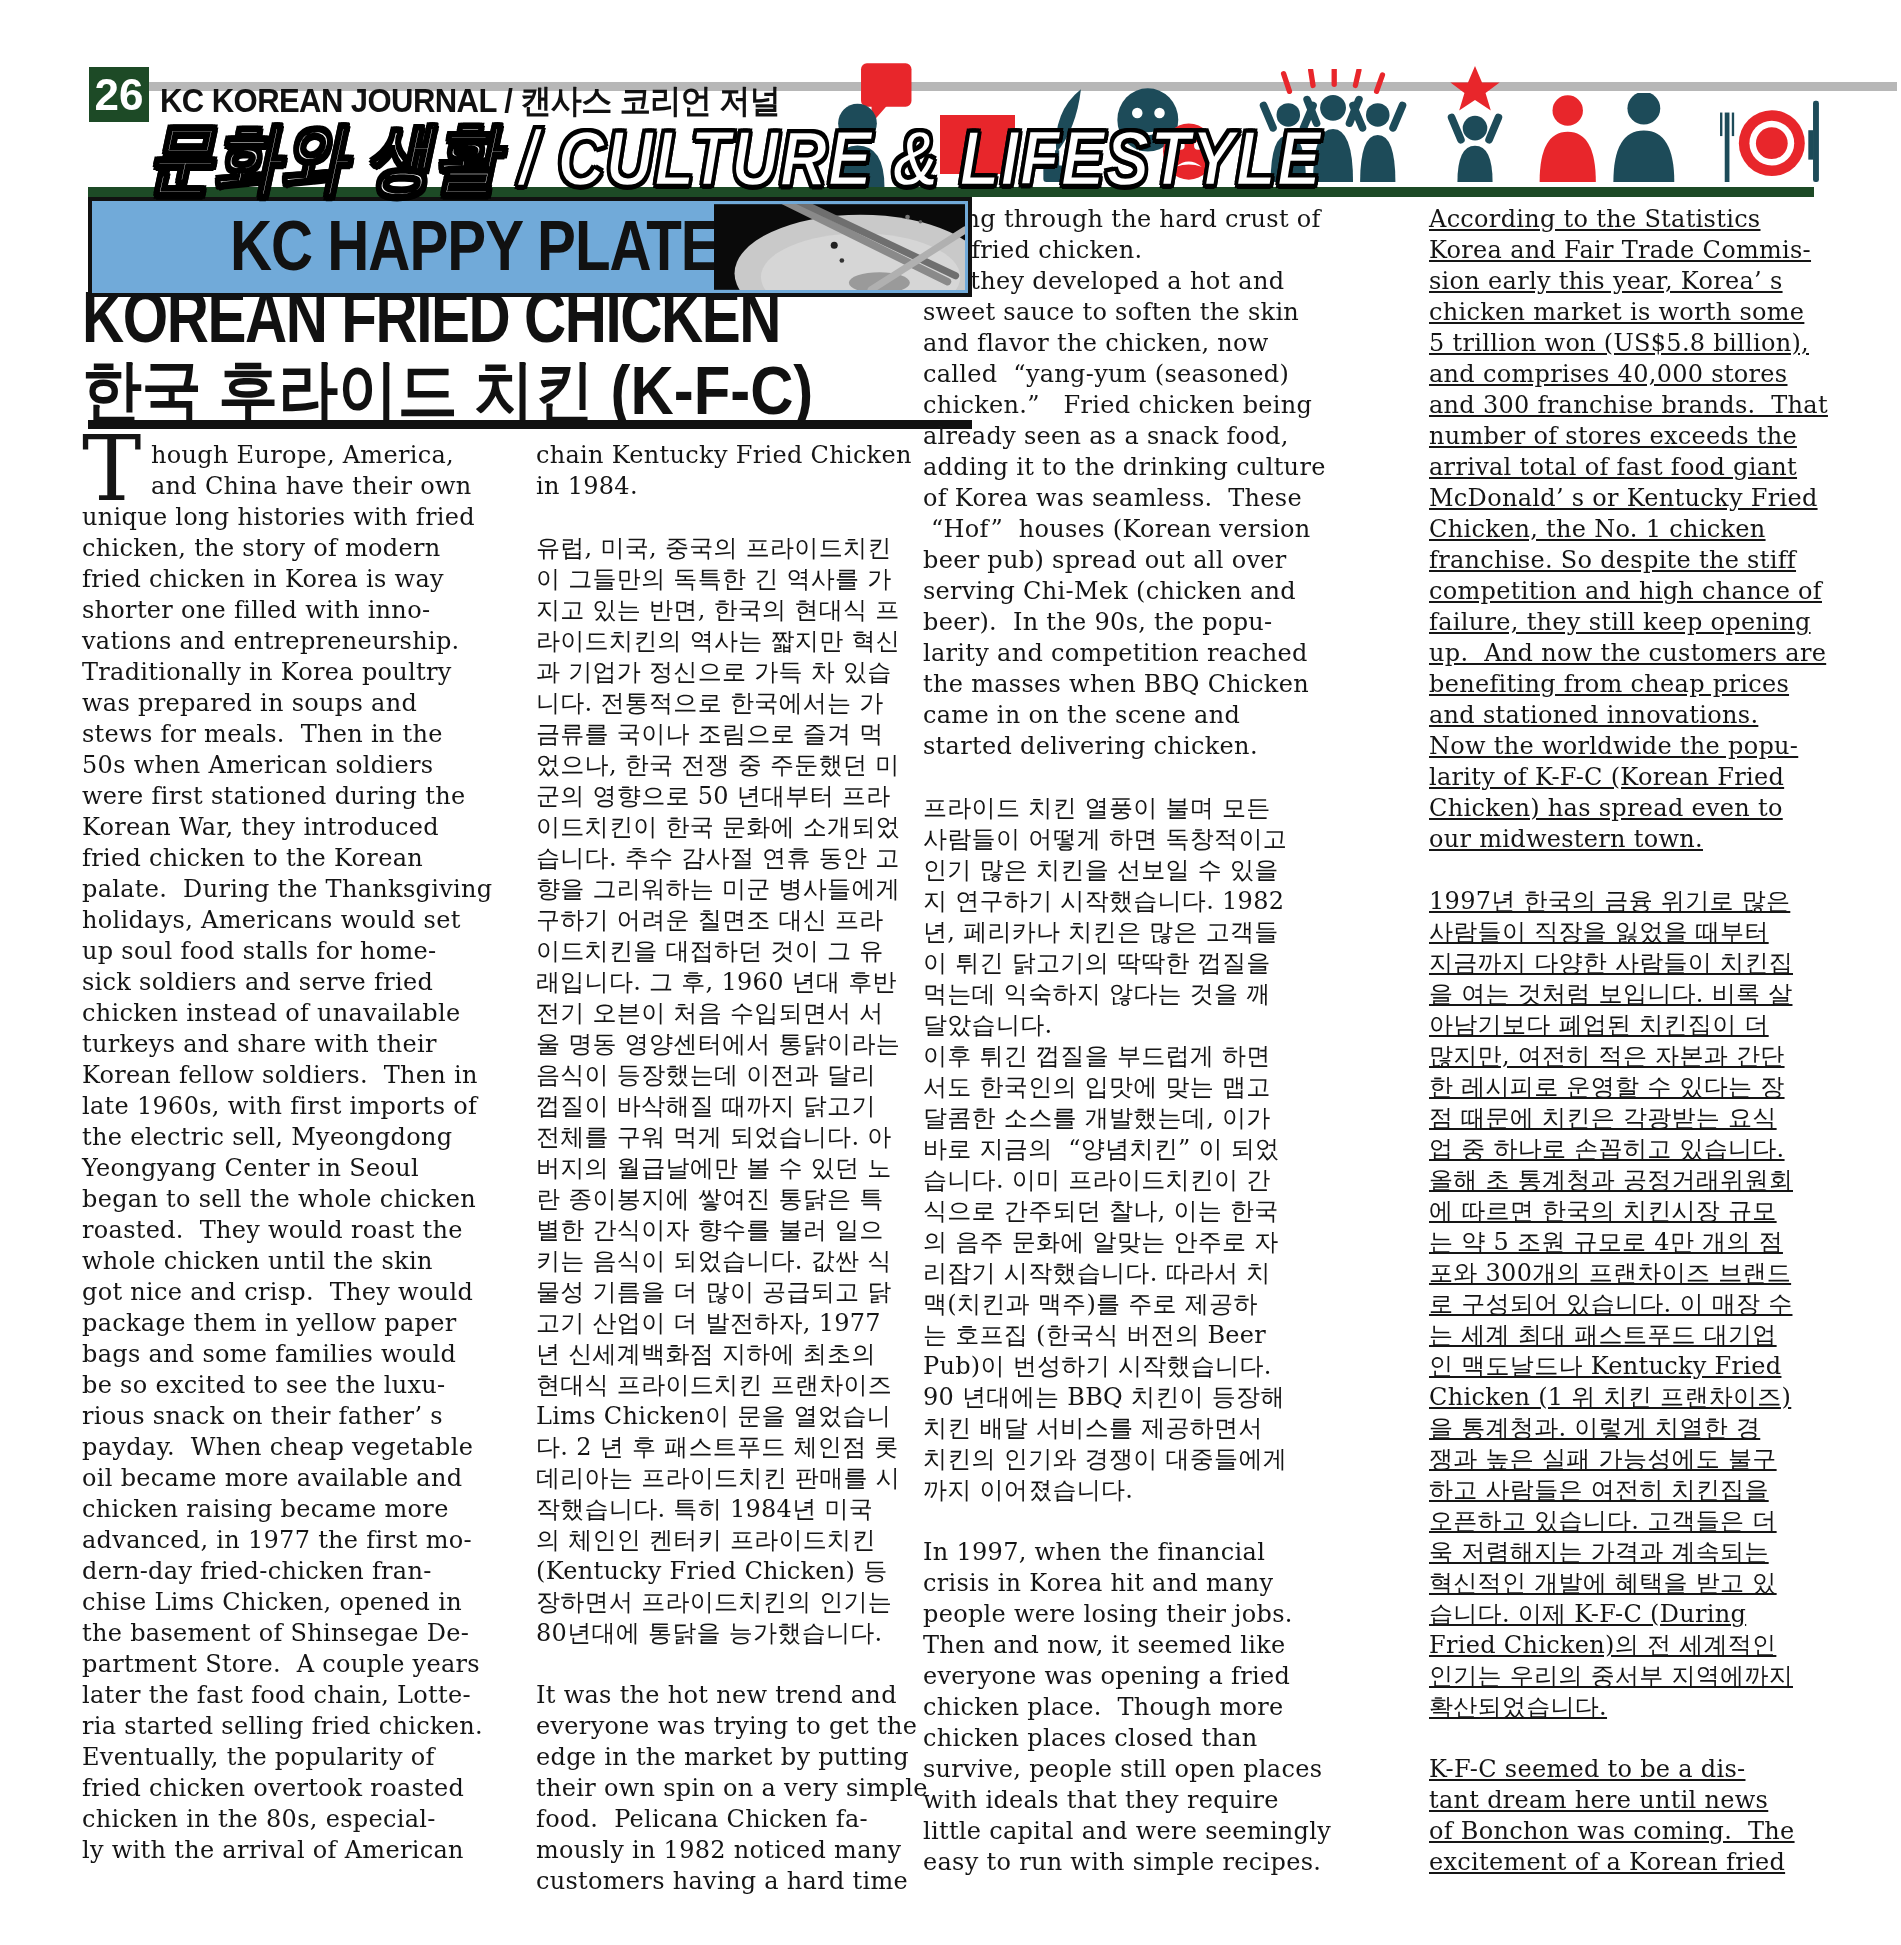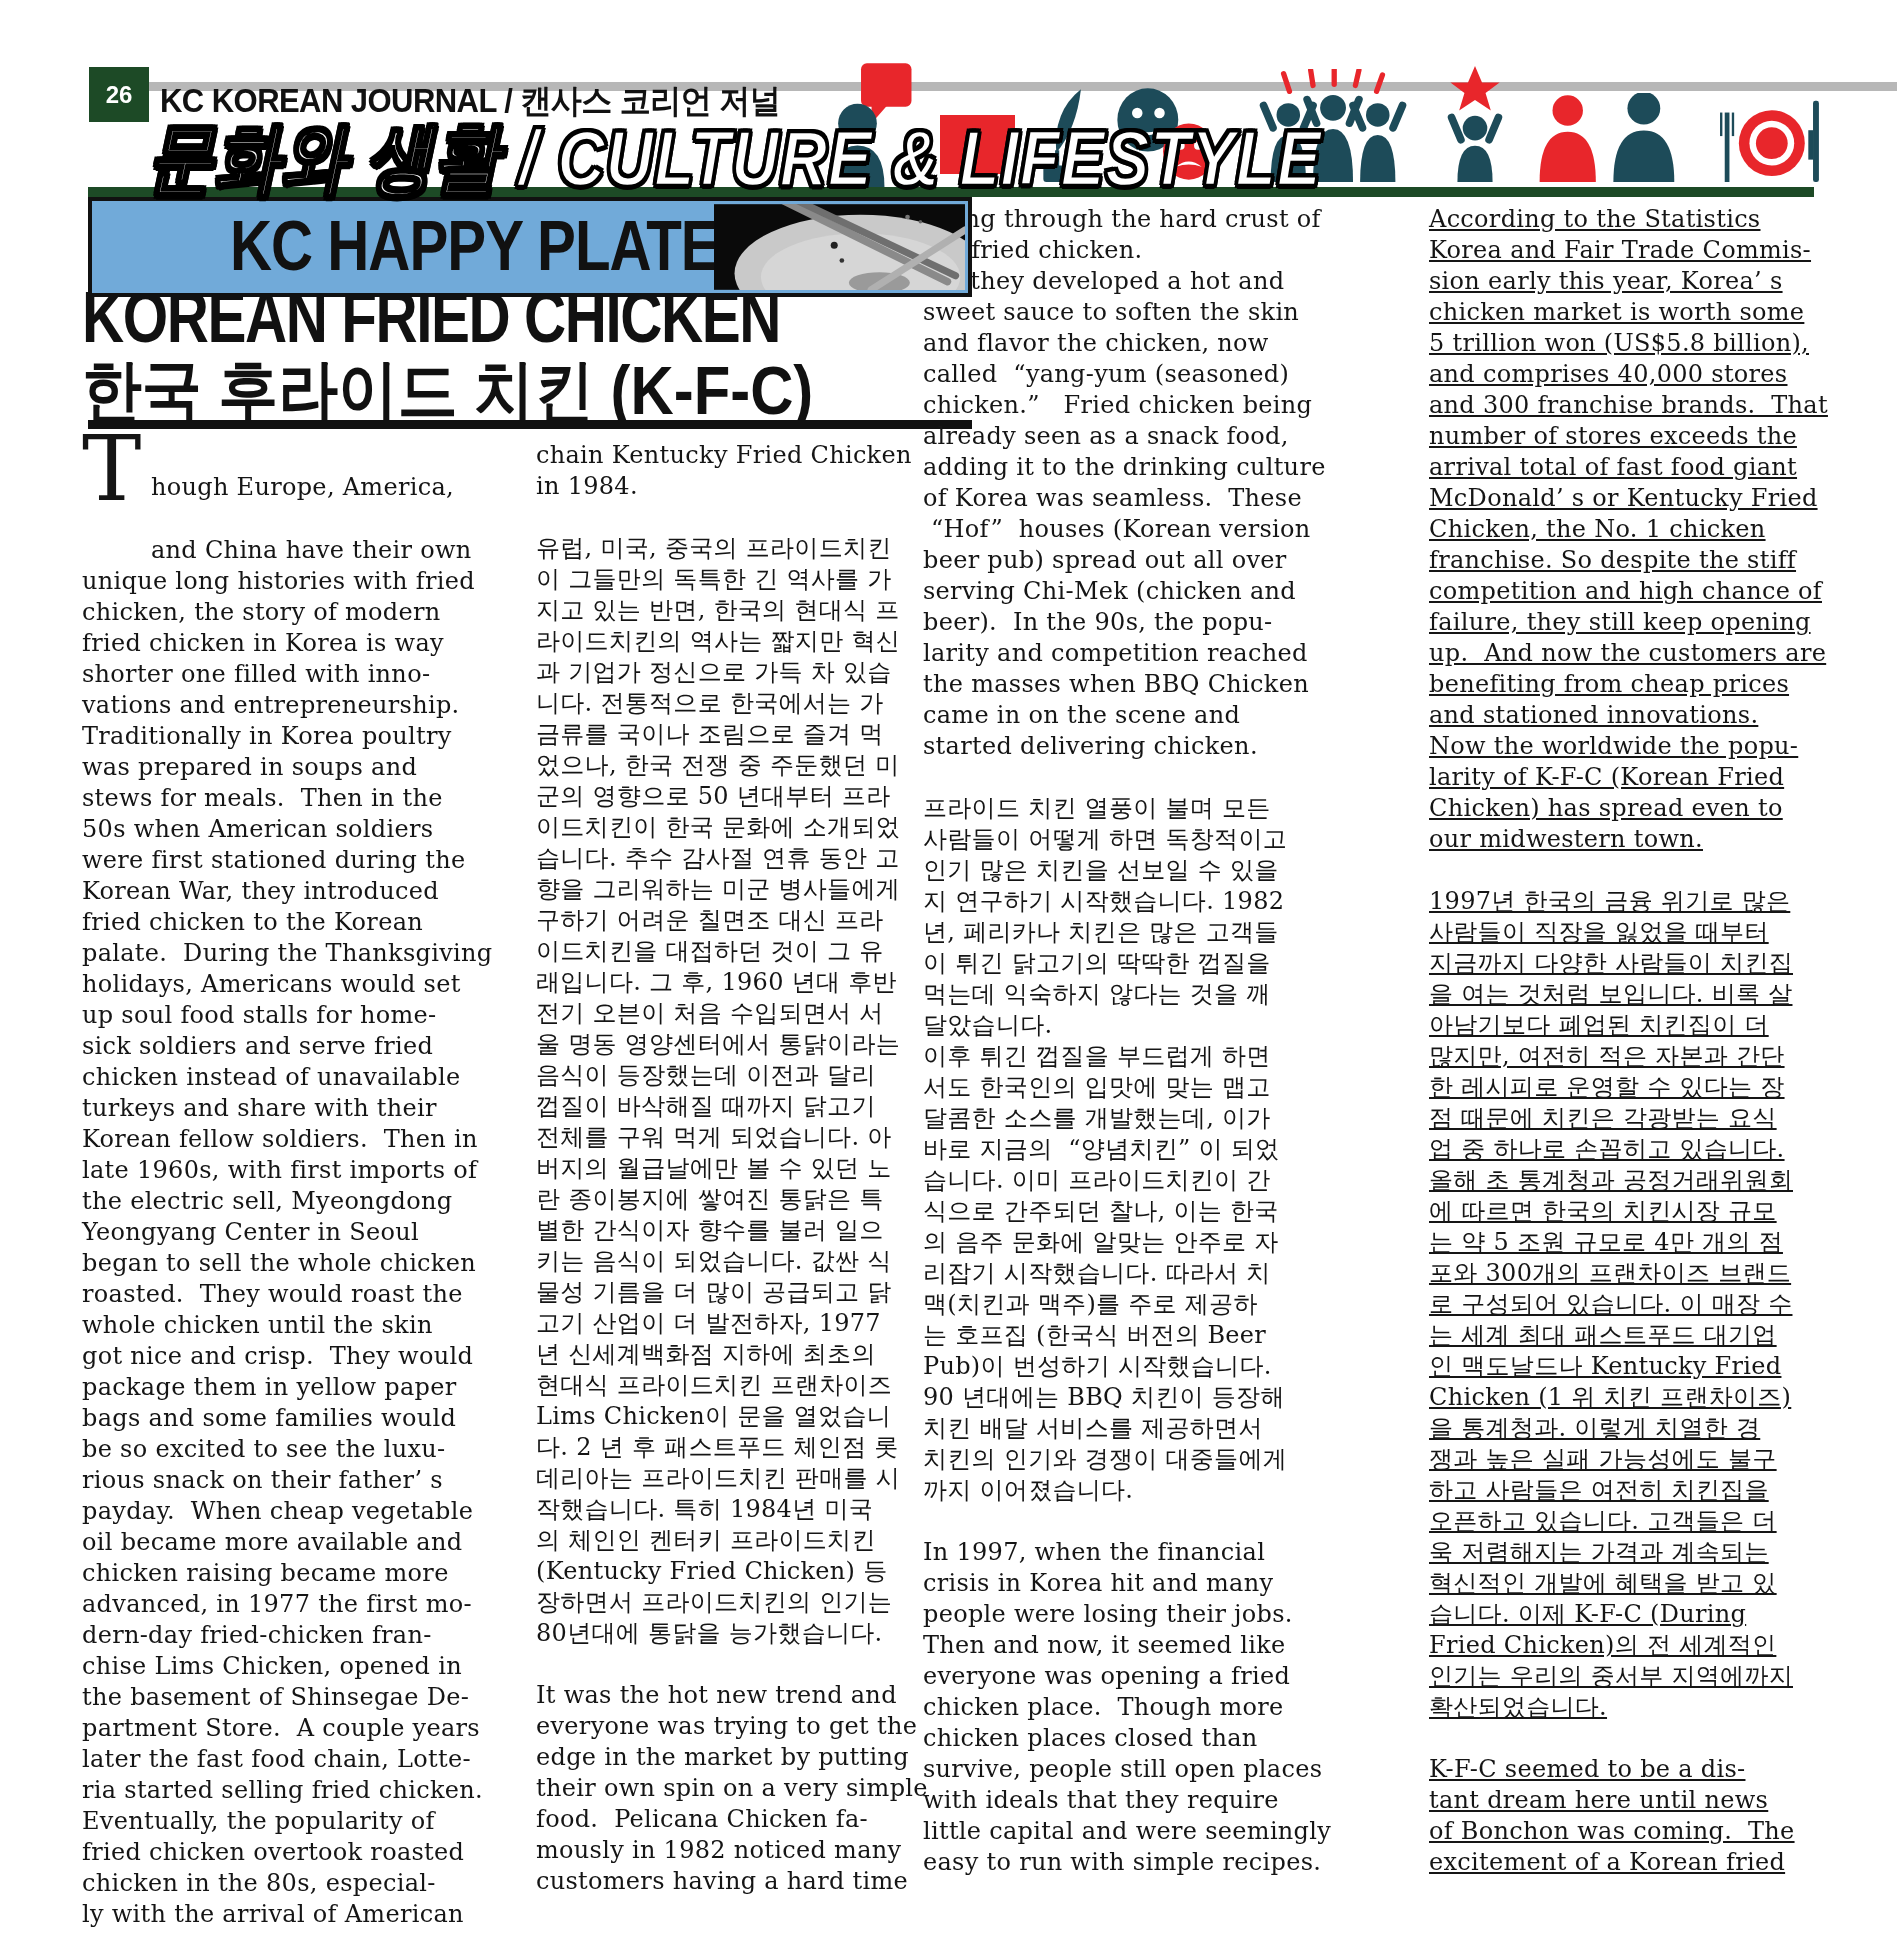--- a/index.html
+++ b/index.html
@@ -1,21 +1,21 @@
 <!DOCTYPE html>
 <html style="font-size:9.4px"><head>
 <meta charset="utf-8">
 <style>
   html,body{margin:0;padding:0;background:#e9e9e9;}
   .page{position:relative;width:1901px;height:1946px;background:#ffffff;overflow:hidden;
         font-family:"Liberation Sans",sans-serif;color:#111;}
   
   .gray-bar{position:absolute;left:100px;top:82px;width:1797px;height:8.8px;background:#b7b7b7;}
   .page-number{position:absolute;left:89px;top:67px;width:60px;height:55px;background:#1d4a26;
-               color:#fff;font-size:24px;font-weight:bold;display:flex;align-items:center;justify-content:center;}
+               color:#fff;font-size:44px;font-weight:bold;display:flex;align-items:center;justify-content:center;}
   .masthead{position:absolute;left:160px;top:79px;font-size:33px;font-weight:bold;letter-spacing:-0.6px;
             transform:scaleX(.94);transform-origin:left top;white-space:nowrap;}
   .section-title{position:absolute;left:148px;top:107px;z-index:3;font-size:78px;font-weight:800;font-style:italic;
             letter-spacing:1.2px;color:#fff;white-space:nowrap;transform:scaleX(.84);transform-origin:left top;
             -webkit-text-stroke:2.4px #000;
             text-shadow:3.5px 0 0 #000,-3.5px 0 0 #000,0 3.5px 0 #000,0 -3.5px 0 #000,2.9px 2.9px 0 #000,-2.9px -2.9px 0 #000,2.9px -2.9px 0 #000,-2.9px 2.9px 0 #000;}
   .green-bar{position:absolute;left:88px;top:187px;width:1726px;height:10px;background:#1d4a26;z-index:1;}
   .red-le-box{position:absolute;left:940px;top:115px;width:75px;height:59px;background:#e8262b;z-index:2;}
   .hdr-icon{position:absolute;z-index:1;}
   
@@ -33,21 +33,21 @@
   
   .col{position:absolute;width:445px;font-family:"DejaVu Serif","Liberation Serif",serif;
        font-size:24px;color:#151515;}
   .col .tline{min-height:31px;line-height:31px;white-space:pre;letter-spacing:0.3px;}
   #col-0{left:82px;top:440px;}
   #col-1{left:536px;top:440px;}
   #col-2{left:923px;top:204px;}
   #col-3{left:1429px;top:204px;text-decoration:underline;}
   .dropcap{position:absolute;left:0;top:-3.5px;font-size:89px;line-height:65px;font-weight:400;
            font-family:"DejaVu Serif","Liberation Serif",serif;}
-  .dc-indent{padding-left:69px;margin-top:32px;}
+  .dc-indent{padding-left:69px;}
 </style>
 </head>
 <body>
 
 <div class="page">
 
   <div class="gray-bar"></div>
   <div class="page-number">26</div>
   <div class="masthead">KC KOREAN JOURNAL / 캔사스 코리언 저널</div>
   <div class="red-le-box"></div>

